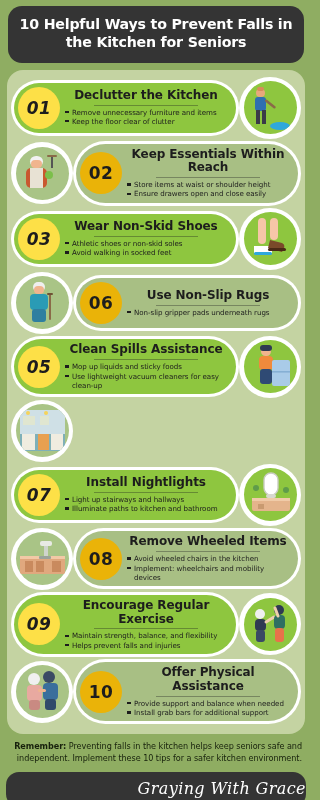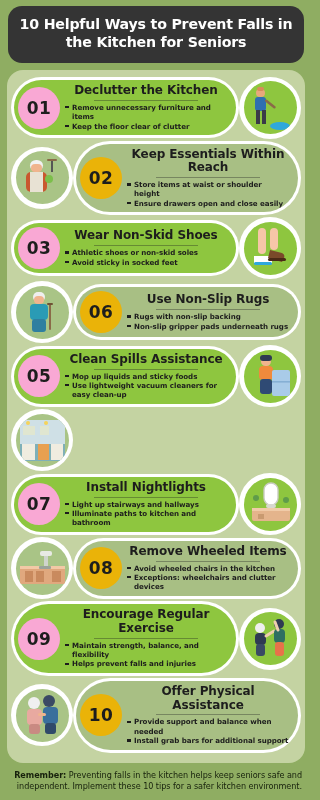--- a/index.html
+++ b/index.html
@@ -71,21 +71,21 @@
   .row.even .pill-inner{background:#a8bf84;}
 
   .num-circle{
     flex:0 0 auto;
     width:42px;height:42px;
     border-radius:50%;
     display:flex;align-items:center;justify-content:center;
     font-size:17px;font-weight:bold;color:#1d1d1d;
     letter-spacing:0.3px;
   }
-  .row.odd .num-circle{background:#f9a8d4;}
+  .row.odd .num-circle{background:#fde047;font-style:italic;}
   .row.even .num-circle{background:#eab308;}
 
   .txt{
     flex:1 1 auto;
     padding:0 2px 0 5px;
     min-width:0;
   }
   .tip-title{
     font-size:12px;
     font-weight:bold;
@@ -94,21 +94,21 @@
     letter-spacing:-0.1px;
     text-align:center;
     padding-bottom:1px;
   }
   .tip-rule{
     height:1px;
     background:rgba(30,30,30,0.35);
     width:64%;
     margin:1px auto 2px auto;
   }
-  .bullets{list-style:none;margin:0;padding:0;font-weight:bold;}
+  .bullets{list-style:none;margin:0;padding:0;}
   .bullets li{
     position:relative;
     font-size:7.1px;
     line-height:1.32;
     color:#1d1d1d;
     padding-left:7px;
     letter-spacing:-0.05px;
   }
   .bullets li::before{
     content:"";
@@ -231,21 +231,21 @@
       </div>
       <div class="row odd right">
         <div class="pill">
           <div class="pill-inner">
             <div class="num-circle">03</div>
             <div class="txt">
               <div class="tip-title">Wear Non-Skid Shoes</div>
               <div class="tip-rule"></div>
               <ul class="bullets">
                 <li>Athletic shoes or non-skid soles</li>
-                <li>Avoid sticky in socked feet</li>
+                <li>Avoid walking in socked feet</li>
               </ul>
             </div>
           </div>
         </div>
         <div class="bubble">
           <div class="bubble-in">
             <svg viewBox="0 0 53 53" xmlns="http://www.w3.org/2000/svg">
               <rect x="14" y="6" width="8" height="26" rx="4" fill="#f6c6a8"></rect>
               <rect x="26" y="6" width="8" height="22" rx="4" fill="#f6c6a8"></rect>
               <path d="M10 34h14a4 4 0 014 4v3H10z" fill="#ffffff"></path>
@@ -269,21 +269,20 @@
             </svg>
           </div>
         </div>
         <div class="pill">
           <div class="pill-inner">
             <div class="num-circle">06</div>
             <div class="txt">
               <div class="tip-title">Use Non-Slip Rugs</div>
               <div class="tip-rule"></div>
               <ul class="bullets">
-                <li>Rugs with non-slip backing</li>
                 <li>Non-slip gripper pads underneath rugs</li>
               </ul>
             </div>
           </div>
         </div>
       </div>
       <div class="row odd right">
         <div class="pill">
           <div class="pill-inner">
             <div class="num-circle">05</div>
@@ -371,21 +370,21 @@
           </div>
         </div>
         <div class="pill">
           <div class="pill-inner">
             <div class="num-circle">08</div>
             <div class="txt">
               <div class="tip-title">Remove Wheeled Items</div>
               <div class="tip-rule"></div>
               <ul class="bullets">
                 <li>Avoid wheeled chairs in the kitchen</li>
-                <li>Exceptions: wheelchairs and clutter devices</li>
+                <li>Implement: wheelchairs and mobility devices</li>
               </ul>
             </div>
           </div>
         </div>
       </div>
       <div class="row odd right">
         <div class="pill">
           <div class="pill-inner">
             <div class="num-circle">09</div>
             <div class="txt">

